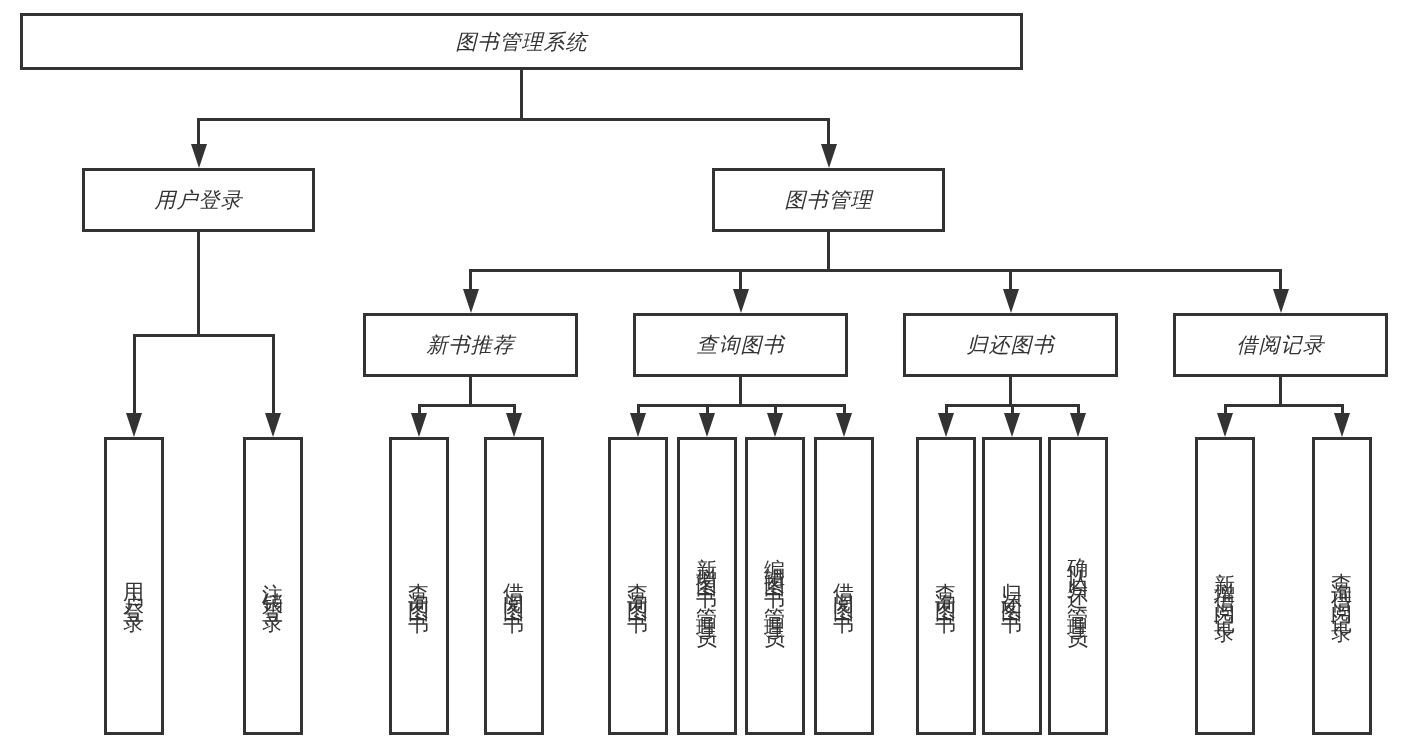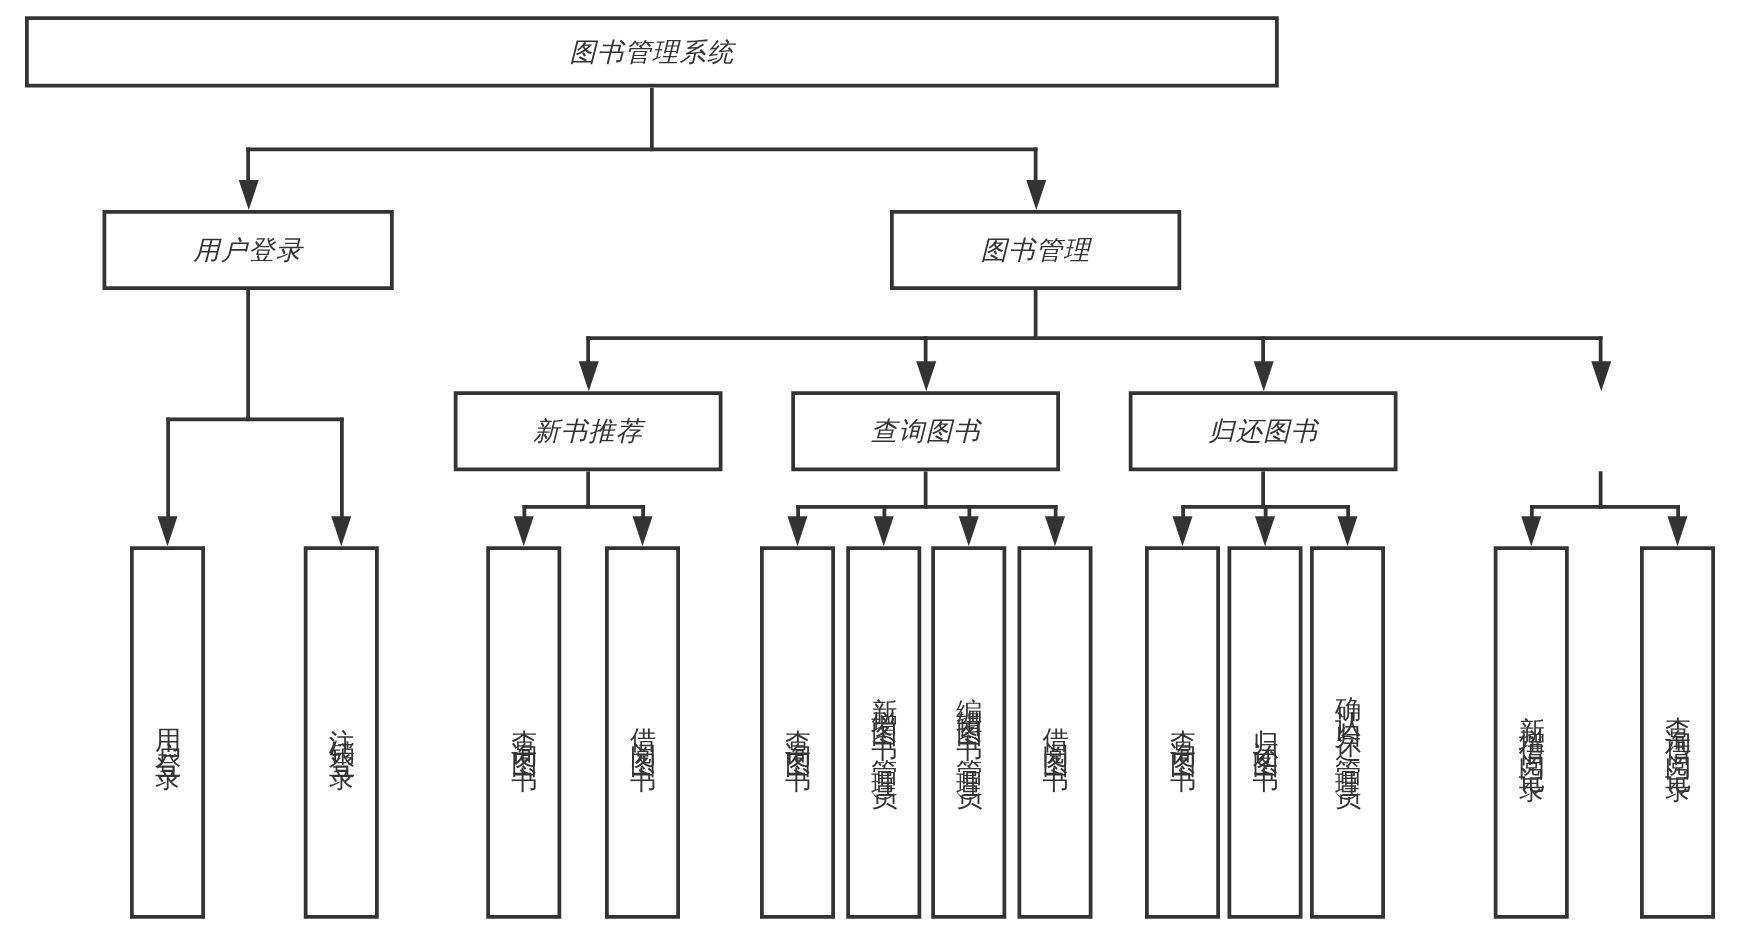--- a/index.html
+++ b/index.html
@@ -111,20 +111,23 @@
 
   <div class="node h" style="left:363px;top:313px;width:215px;height:64px">
     <span>新书推荐</span>
   </div>
   <div class="node h" style="left:633px;top:313px;width:215px;height:64px">
     <span>查询图书</span>
   </div>
   <div class="node h" style="left:903px;top:313px;width:215px;height:64px">
     <span>归还图书</span>
   </div>
+  <div class="node h" style="left:1173px;top:313px;width:215px;height:64px">
+    <span>借阅记录</span>
+  </div>
 
   <div class="node v" style="left:104px;top:437px;width:60px;height:298px">
     <span>用户登录</span>
   </div>
   <div class="node v" style="left:243px;top:437px;width:60px;height:298px">
     <span>注销登录</span>
   </div>
 
   <div class="node v" style="left:389px;top:437px;width:60px;height:298px">
     <span>查询图书</span>

